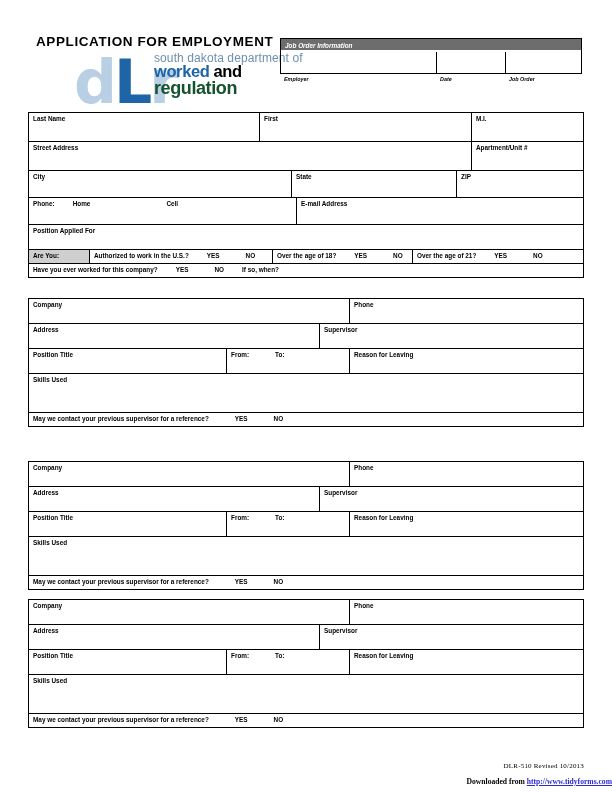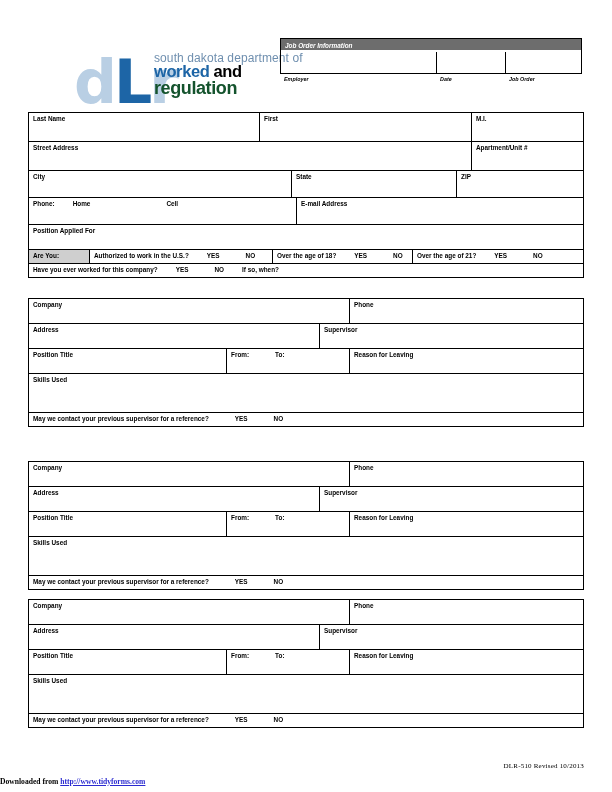--- a/index.html
+++ b/index.html
@@ -201,36 +201,37 @@
     top: 762px;
     font-size: 7px;
     font-family: "Liberation Serif", serif;
     letter-spacing: 0.2px;
   }
   .footer-dl {
     position: absolute;
     left: 0;
     top: 777px;
     width: 612px;
-    text-align: left;
+    text-align: right;
     font-size: 7.6px;
     font-family: "Liberation Serif", serif;
     font-weight: bold;
   }
   .footer-link {
     color: #2a2ad0;
     text-decoration: underline;
   }
 </style>
 </head>
 <body>
 
 <div class="page">
 
   <div class="header">
+    <div class="app-title">APPLICATION FOR EMPLOYMENT</div>
 
     <div class="logo">
       <div class="logo-mark"><span class="logo-d">d</span><span class="logo-L">L</span><span class="logo-r">r</span></div>
       <div class="logo-text">
         <div class="logo-line1">south dakota department of</div>
         <div class="logo-line2"><span class="w-labor">worked</span> <span class="w-and">and</span></div>
         <div class="logo-line3">regulation</div>
       </div>
     </div>
 

